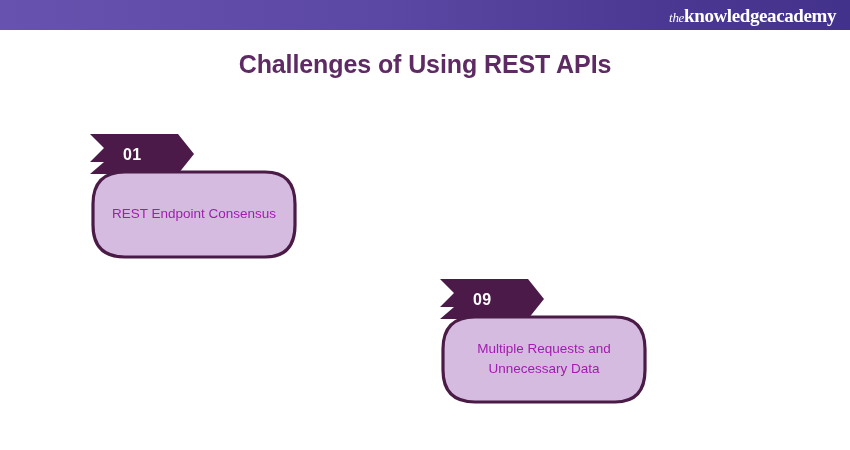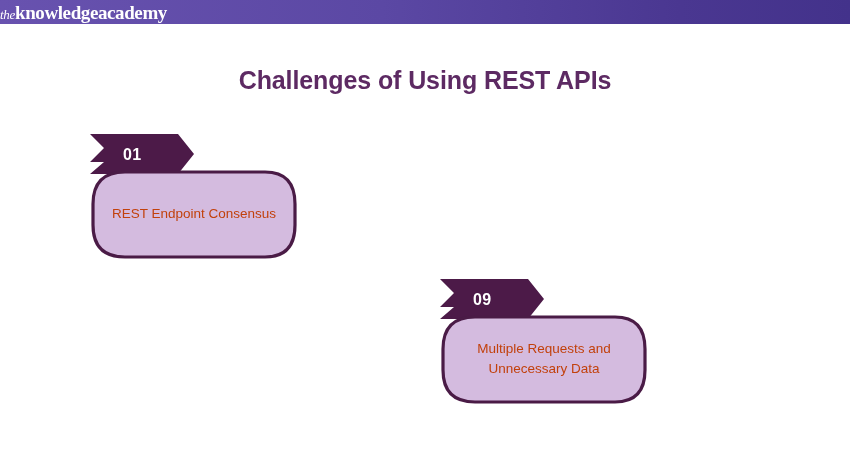--- a/index.html
+++ b/index.html
@@ -13,24 +13,25 @@
     font-family: "Liberation Sans", sans-serif;
     overflow: hidden;
     position: relative;
   }
 
   
   .header {
     position: absolute;
     left: 0; top: 0;
     width: 850px;
-    height: 24px;
+    height: 30px;
     background: linear-gradient(90deg, #6852af 0%, #5b48a4 45%, #4a3791 80%, #43328b 100%);
     display: flex;
     align-items: center;
+    justify-content: flex-end;
   }
   .logo {
     color: #ffffff;
     font-family: "Liberation Serif", serif;
     padding-right: 14px;
     white-space: nowrap;
     letter-spacing: -0.2px;
     line-height: 1;
   }
   .logo .logo-the {
@@ -41,21 +42,21 @@
   .logo .logo-main {
     font-weight: bold;
     font-size: 19px;
     letter-spacing: -0.4px;
   }
 
   
   .page-title {
     position: absolute;
     left: 0;
-    top: 66px;
+    top: 50px;
     width: 850px;
     text-align: center;
     color: #5d2a63;
     font-size: 25px;
     font-weight: bold;
     letter-spacing: -0.1px;
   }
 
   
   .canvas {
@@ -90,21 +91,21 @@
   .card-label {
     position: absolute;
     left: 10px;
     top: 44px;
     width: 188px;
     height: 72px;
     display: flex;
     align-items: center;
     justify-content: center;
     text-align: center;
-    color: #c2410c;
+    color: #a21caf;
     font-size: 13.5px;
     line-height: 1.45;
     padding: 0 4px;
     box-sizing: border-box;
   }
 
   
   #card-1 { left: 90px;  top: 134px; }
   #card-2 { left: 321px; top: 134px; }
   #card-3 { left: 557px; top: 134px; }

